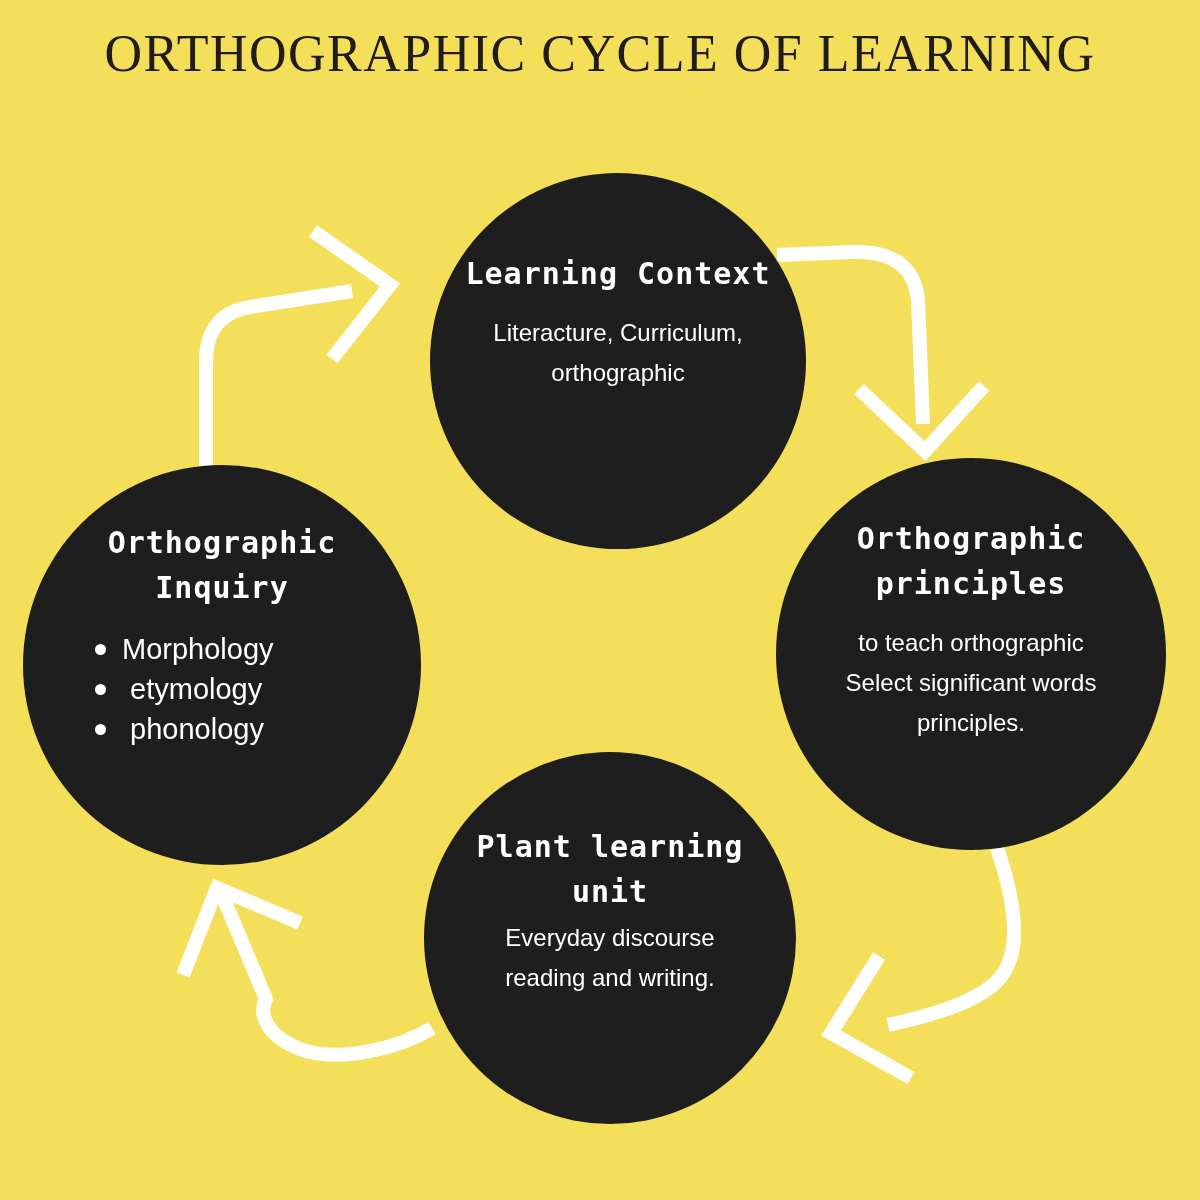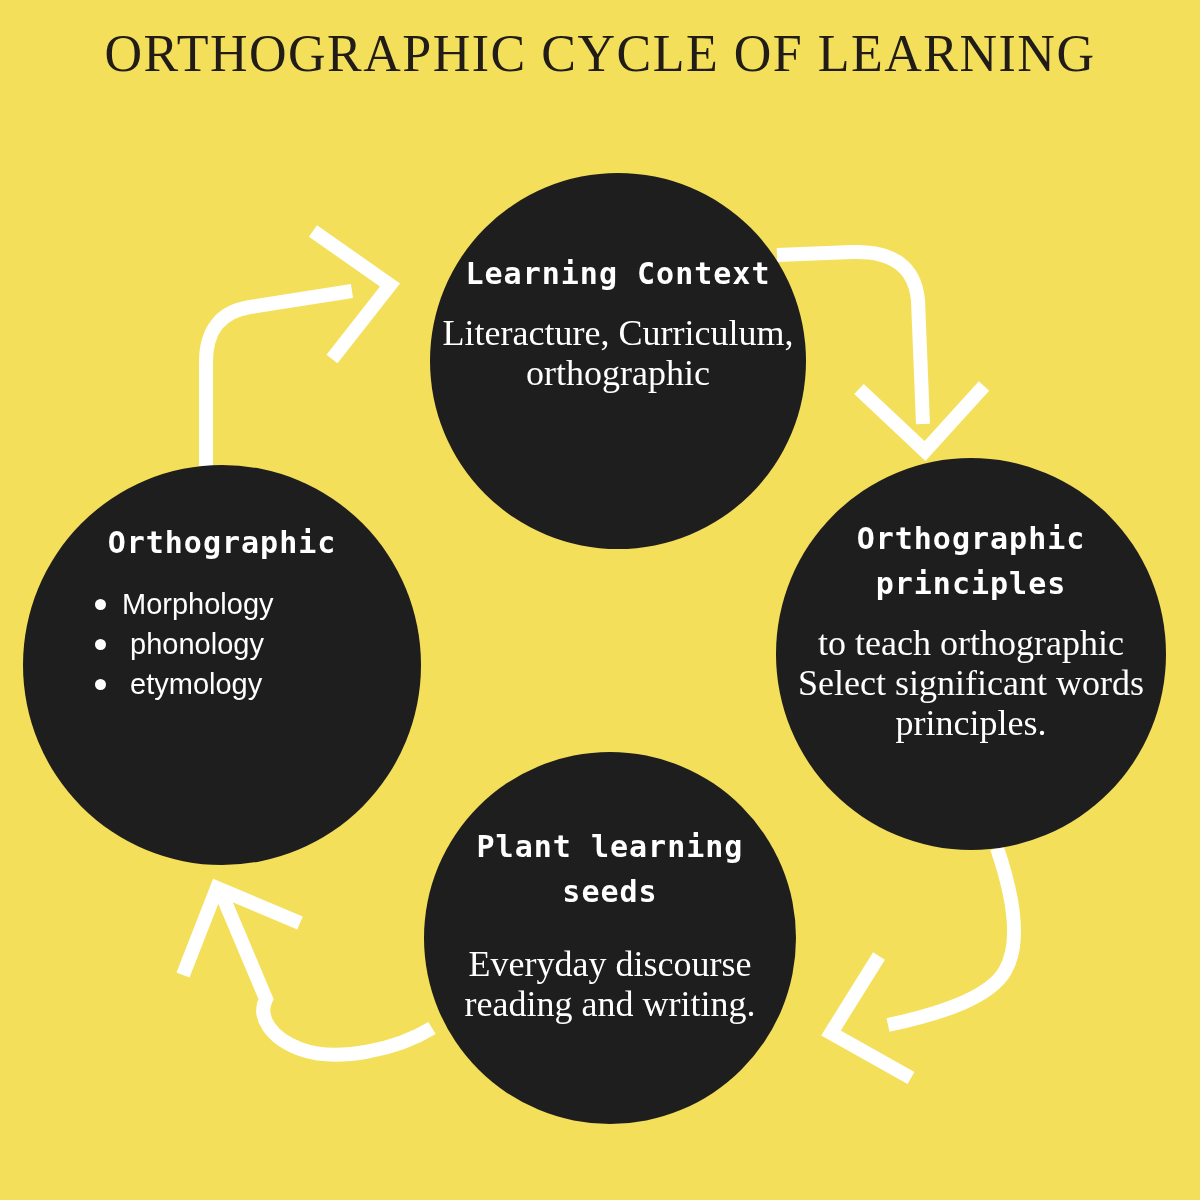--- a/index.html
+++ b/index.html
@@ -47,22 +47,22 @@
   .c-left   { left:  23px; top: 465px; width: 398px; height: 400px; padding-top: 55px; }
 
   .heading {
     font-family: "DejaVu Sans Mono", monospace;
     font-weight: bold;
     font-size: 30px; line-height: 45px; letter-spacing: 1px;
     margin: 0;
   }
   .heading .hline { display: block; }
 
-  .body { margin-top: 17px; font-size: 36px; line-height: 40px; font-family: Liberation Serif, serif; }
-  .c-bottom .body { margin-top: 30px; }
+  .body { margin-top: 17px; font-size: 24px; line-height: 40px; }
+  .c-bottom .body { margin-top: 4px; }
   .body .bline { display: block; white-space: pre-wrap; }
 
   .bullets {
     list-style: none;
     margin: 19px 0 0 0; padding: 0;
     align-self: flex-start;
     margin-left: 72px;
     text-align: left;
   }
   .bullets li { display: flex; align-items: center; height: 40px; font-size: 29px; }
@@ -112,41 +112,42 @@
     <div class="body">
       <span class="bline">to teach orthographic</span>
       <span class="bline">Select significant words</span>
       <span class="bline">principles.</span>
     </div>
   </section>
 
   <section class="circle c-bottom">
     <h2 class="heading">
       <span class="hline">Plant learning</span>
-      <span class="hline">seeds</span>
+      <span class="hline">unit</span>
     </h2>
     <div class="body">
       <span class="bline">Everyday discourse</span>
       <span class="bline">reading and writing.</span>
     </div>
   </section>
 
   <section class="circle c-left">
     <h2 class="heading">
       <span class="hline">Orthographic</span>
+      <span class="hline">Inquiry</span>
     </h2>
     <ul class="bullets">
       <li>
         <span class="dot"></span>
         <span class="li-text">Morphology</span>
       </li>
       <li>
         <span class="dot"></span>
-        <span class="li-text"> phonology</span>
+        <span class="li-text"> etymology</span>
       </li>
       <li>
         <span class="dot"></span>
-        <span class="li-text"> etymology</span>
+        <span class="li-text"> phonology</span>
       </li>
     </ul>
   </section>
 
 </div>
 
 </body></html>

